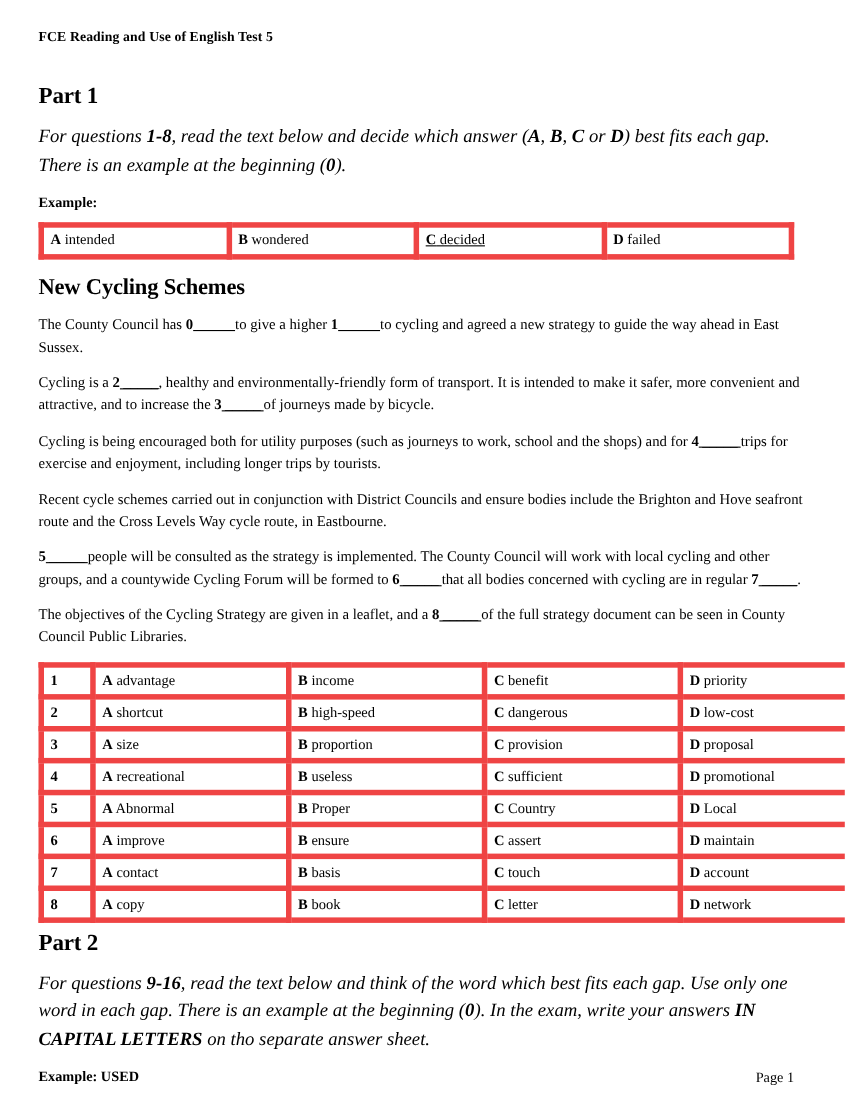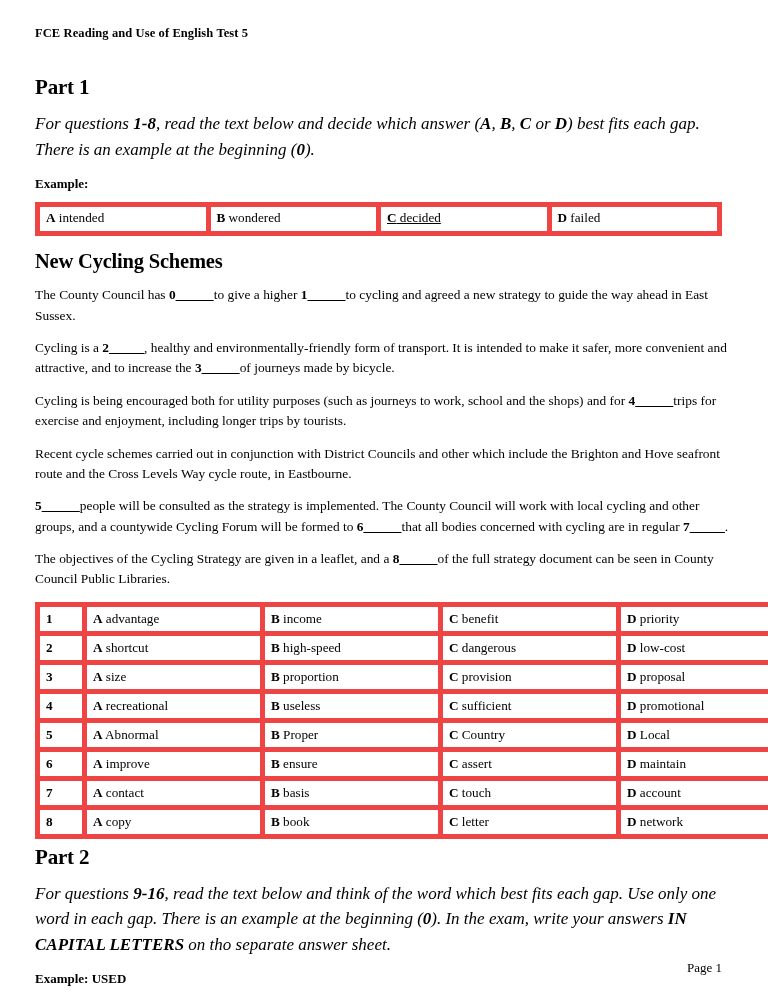--- a/index.html
+++ b/index.html
@@ -101,21 +101,21 @@
     width: 163px;
     margin-left: 22px;
   }
   .underlined-answer {
     text-decoration: underline;
   }
   .part2-block { margin-top: 2px; }
   .page-footer {
     position: absolute;
     right: 46px;
-    bottom: 18px;
+    bottom: 6px;
     font-size: 13px;
     line-height: 1.2;
   }
 </style>
 </head>
 <body>
 
 <div class="page">
 
   <div class="doc-header">FCE Reading and Use of English Test 5</div>
@@ -138,21 +138,21 @@
         </tr>
     </tbody>
   </table>
 
   <h2 class="text-title">New Cycling Schemes</h2>
 
   <div id="passage-body">
       <p class="body-text">The County Council has <b>0</b><span class="gap"> _____ </span>to give a higher <b>1</b><span class="gap"> _____ </span>to cycling and agreed a new strategy to guide the way ahead in East Sussex.</p>
       <p class="body-text">Cycling is a <b>2</b><span class="gap"> _____</span>, healthy and environmentally-friendly form of transport. It is intended to make it safer, more convenient and attractive, and to increase the <b>3</b><span class="gap"> _____ </span>of journeys made by bicycle.</p>
       <p class="body-text">Cycling is being encouraged both for utility purposes (such as journeys to work, school and the shops) and for <b>4</b><span class="gap"> _____ </span>trips for exercise and enjoyment, including longer trips by tourists.</p>
-      <p class="body-text">Recent cycle schemes carried out in conjunction with District Councils and other which include the Brighton and Hove seafront route and the Cross Levels Way cycle route, in Eastbourne.</p>
+      <p class="body-text">Recent cycle schemes carried out in conjunction with District Councils and ensure bodies include the Brighton and Hove seafront route and the Cross Levels Way cycle route, in Eastbourne.</p>
       <p class="body-text"><b>5</b><span class="gap"> _____ </span>people will be consulted as the strategy is implemented. The County Council will work with local cycling and other groups, and a countywide Cycling Forum will be formed to <b>6</b><span class="gap"> _____ </span>that all bodies concerned with cycling are in regular <b>7</b><span class="gap"> _____</span>.</p>
       <p class="body-text">The objectives of the Cycling Strategy are given in a leaflet, and a <b>8</b><span class="gap"> _____ </span>of the full strategy document can be seen in County Council Public Libraries.</p>
     </div>
 
   <table class="opt-table main-table">
     <tbody id="options-body">
         <tr>
           <td class="num">1</td>
           <td class="opt"><span class="lbl">A</span> advantage</td>
           <td class="opt"><span class="lbl">B</span> income</td>

